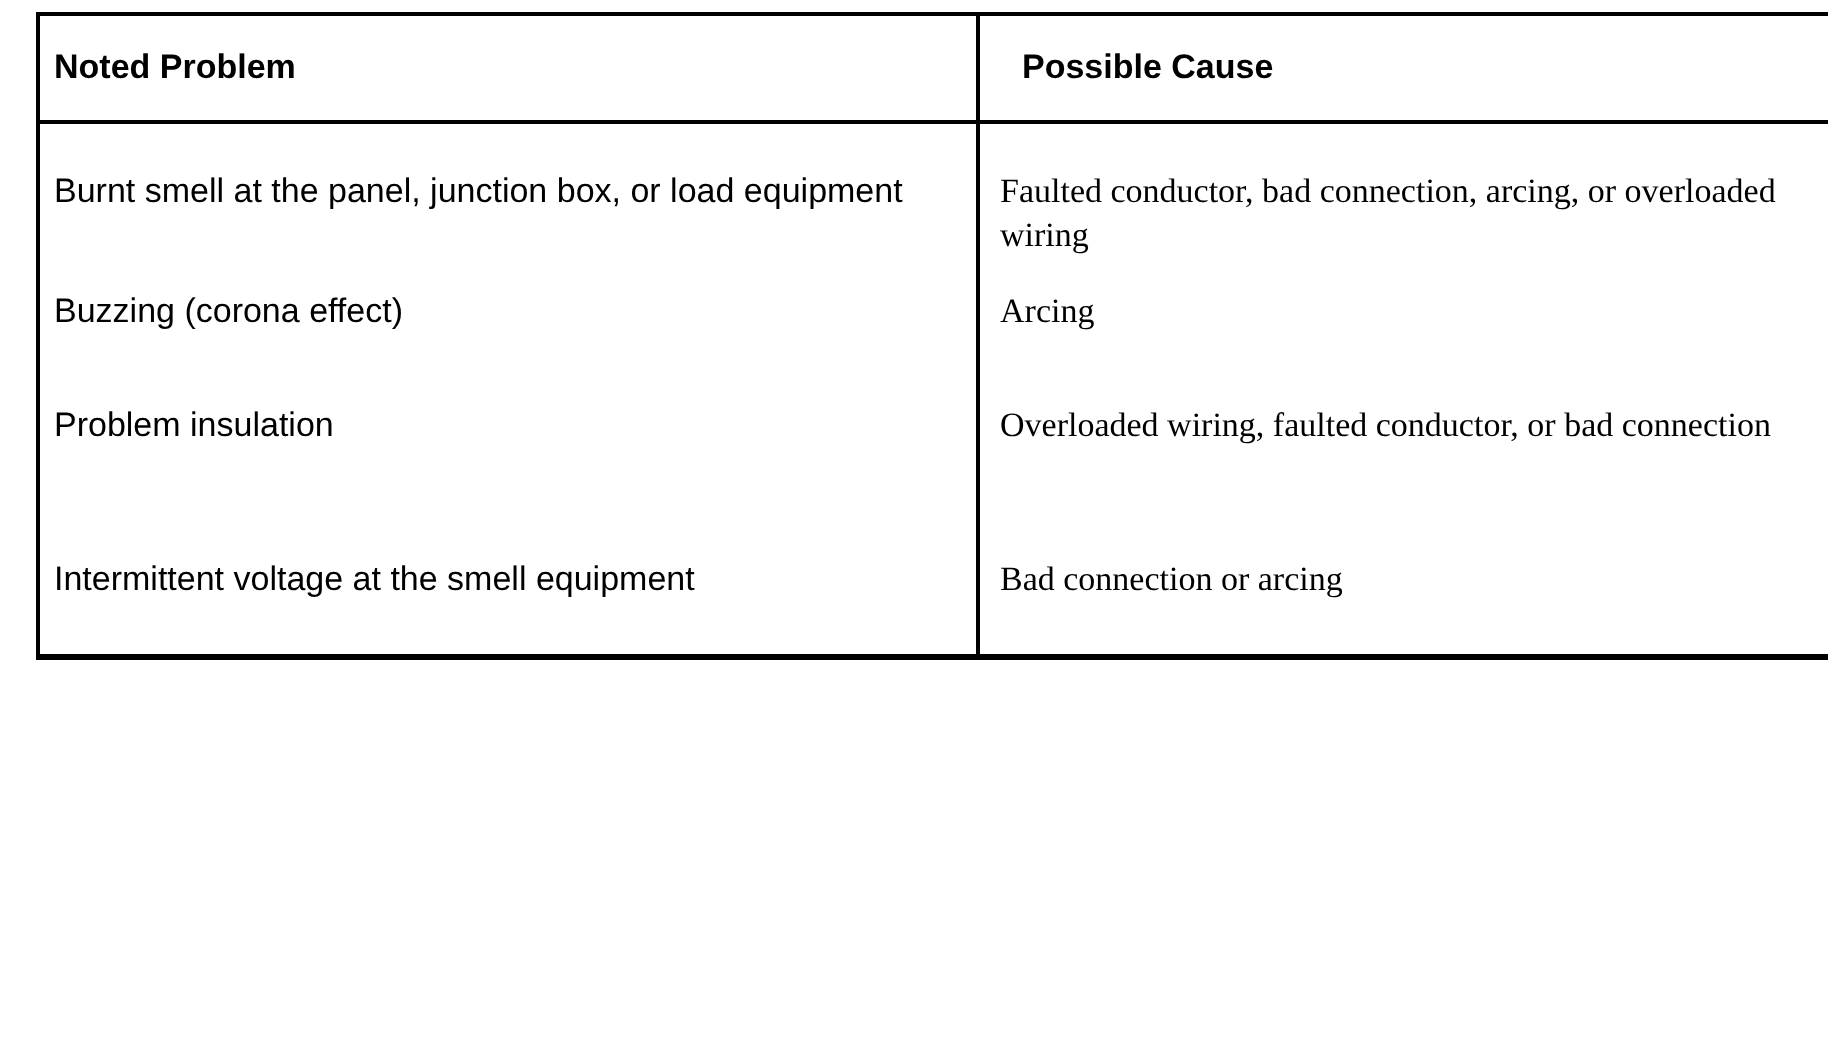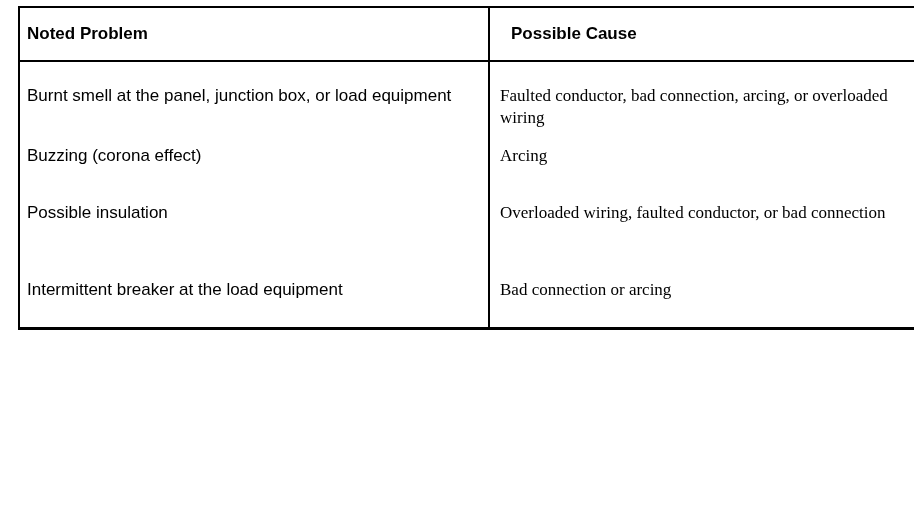--- a/index.html
+++ b/index.html
@@ -85,22 +85,22 @@
       </tr>
       <tr class="r1">
         <td>Burnt smell at the panel, junction box, or load equipment</td>
         <td>Faulted conductor, bad connection, arcing, or overloaded wiring</td>
       </tr>
       <tr class="r3">
         <td>Buzzing (corona effect)</td>
         <td>Arcing</td>
       </tr>
       <tr class="r4">
-        <td>Possible insulation</td>
+        <td>Problem insulation</td>
         <td>Overloaded wiring, faulted conductor, or bad connection</td>
       </tr>
       <tr class="r6">
-        <td>Intermittent breaker at the load equipment</td>
+        <td>Intermittent voltage at the smell equipment</td>
         <td>Bad connection or arcing</td>
       </tr>
     </tbody>
   </table>
 </div>
 
 </body></html>

